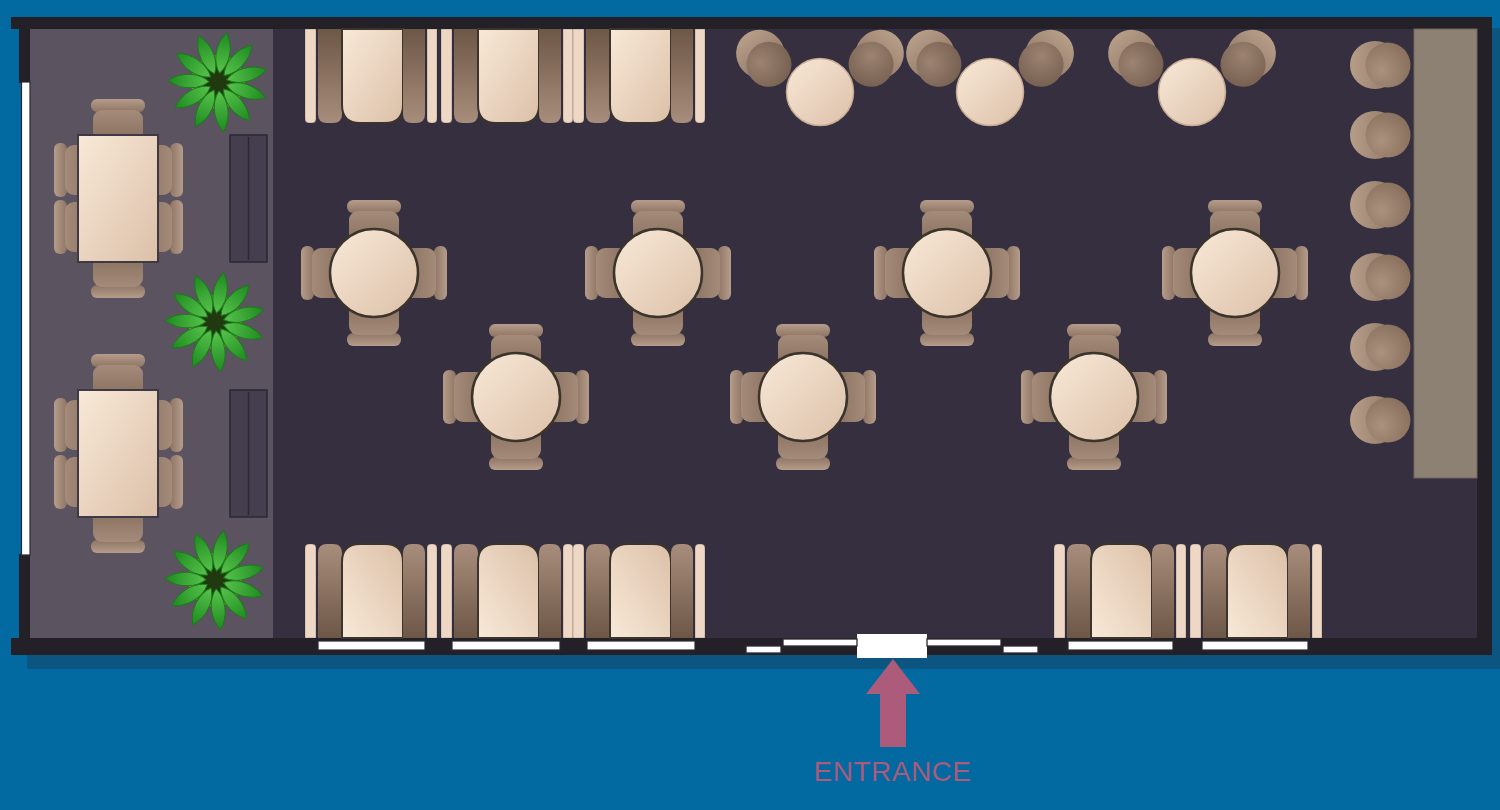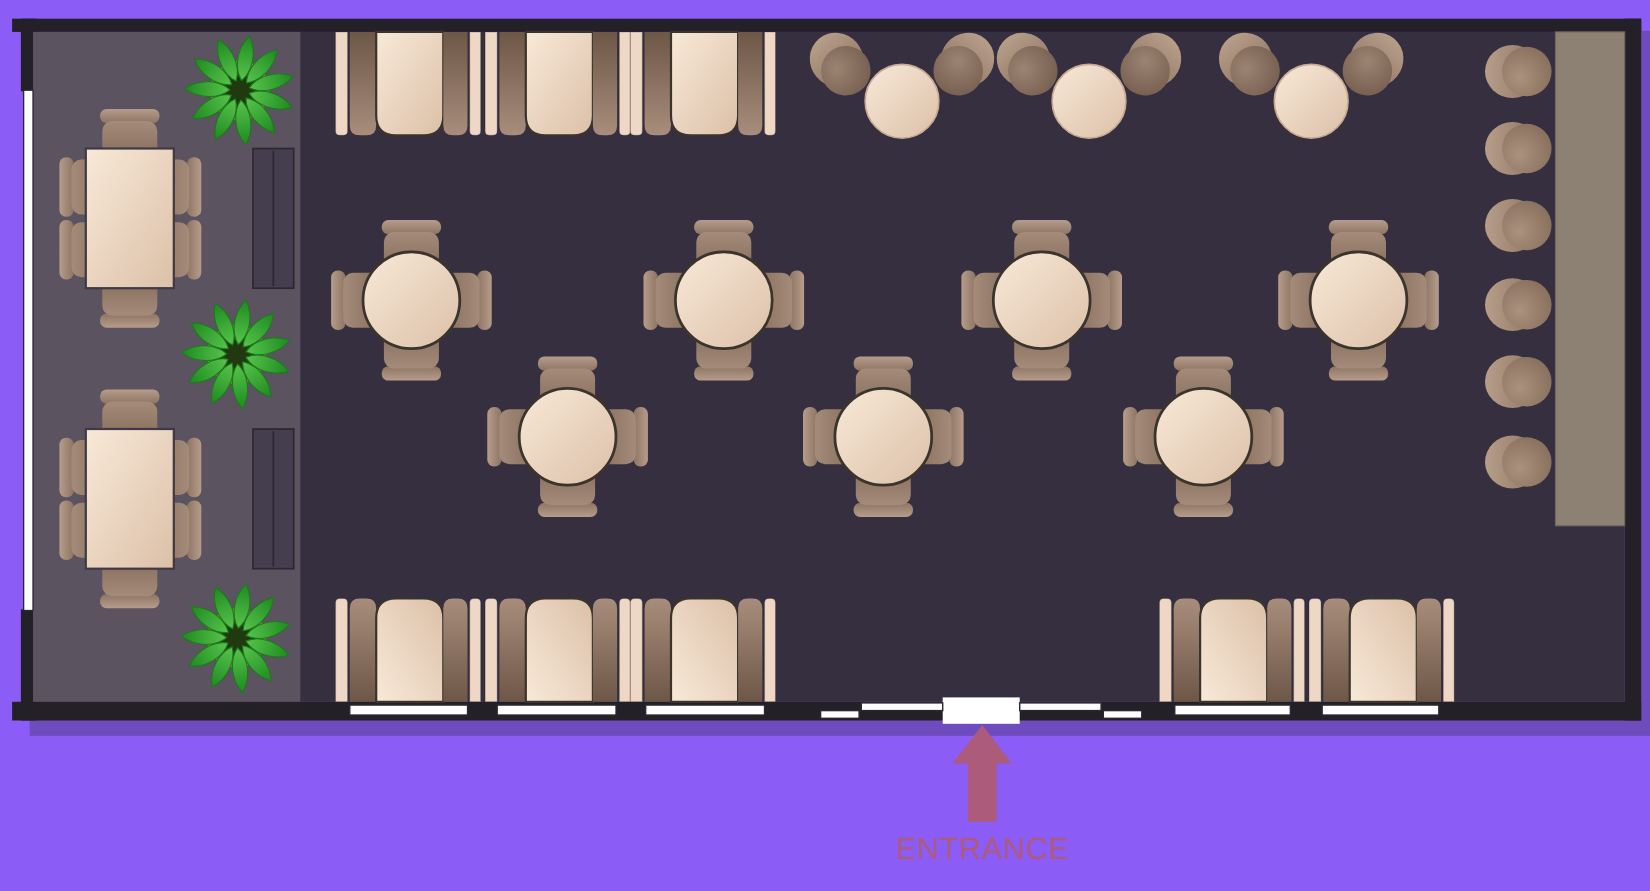--- a/index.html
+++ b/index.html
@@ -1,16 +1,16 @@
 <!DOCTYPE html>
 <html style="--wall: #232028; --shadow: rgba(40,35,48,0.28); --floor_main: #352f3f; --floor_left: #5b5360; --cream_1: #f8e9d8; --cream_2: #dcc0a8; --cream_stroke: #3a342c; --rect_stroke: #3f3945; --back_cream: #eed8c5; --bench_1: #a88d7c; --bench_2: #6d5747; --chair_1: #a58b79; --chair_2: #7c6555; --chairback_1: #b69d8b; --chairback_2: #8d7463; --tub_1: #9c8372; --tub_2: #6f594a; --tubback_1: #b79e89; --tubback_2: #8d7462; --stool_1: #ab917e; --stool_2: #806955; --bar: #8c8173; --bar_stroke: #6f675c; --sofa: #443e4e; --sofa_stroke: #2b2733; --leaf_1: #58c44c; --leaf_2: #1e8a20; --leaf_edge: #1d7a1d; --pot_ring: #8e9027; --pot_inner: #20390f; --window_fill: #ffffff; --win_stroke: #2c2832; --entrance: #ad5b7a;"><head>
 <meta charset="utf-8">
 <style>
   html,body{margin:0;padding:0;background:#ffffff;}
-  #canvas-wrap{width:1500px;height:810px;position:relative;background:#8b5cf6;}
+  #canvas-wrap{width:1500px;height:810px;position:relative;background:#0369a1;}
   svg{display:block;}
   #entrance-layer text{
     font-family:"Liberation Sans", sans-serif;
     font-size:28px;
     fill:var(--entrance);
     text-anchor:middle;
     letter-spacing:.5px;
   }
   #entrance-layer polygon{fill:var(--entrance);}
 </style>

